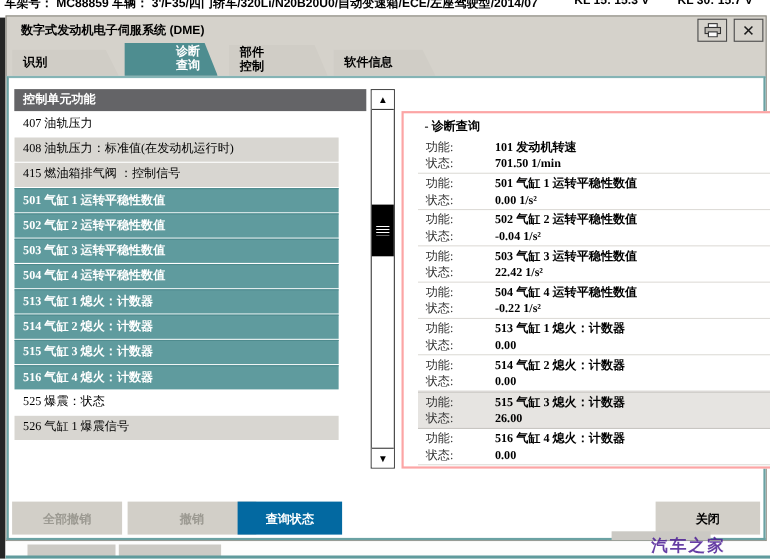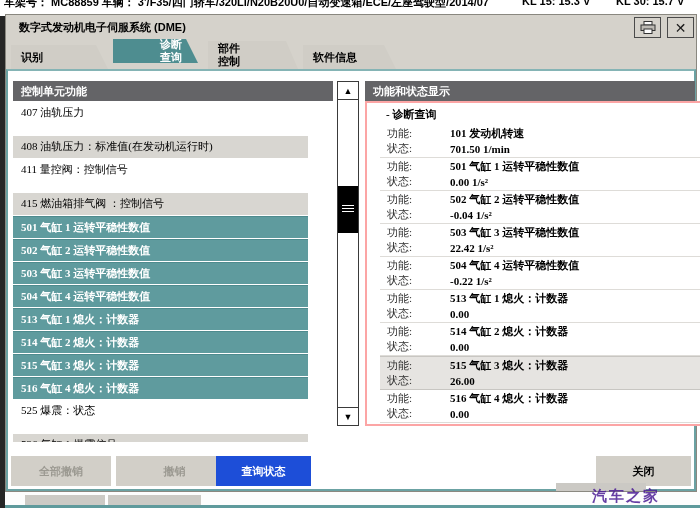--- a/index.html
+++ b/index.html
@@ -28,36 +28,36 @@
   .dlg-title { position:absolute; left:13px; top:5px; font-size:11px; font-weight:bold; color:#000; white-space:nowrap; }
   .title-btn { position:absolute; top:2px; width:27px; height:21px; background:#d5d2cb; border:1px solid #4a4a4a; display:flex; align-items:center; justify-content:center; cursor:pointer; }
   .print-btn { left:628px; }
   .close-btn { left:661px; font-size:14px; color:#1a1a1a; line-height:1; }
 
   
   .tabs { position:absolute; left:0; top:0; width:692px; height:54px; }
   .tab { position:absolute; background:#d0cdc6; color:#000; display:flex; flex-direction:column; justify-content:center; padding-left:10px; font-size:11px; font-weight:bold; line-height:13px; clip-path:polygon(0 0, calc(100% - 12px) 0, 100% 100%, 0 100%); cursor:pointer; }
   .tab.active { background:#4e8d90; color:#fff; }
   .tab:nth-child(1) { left:5px;   top:30px; width:97px; height:24px; }
-  .tab:nth-child(2) { left:107px; top:24px; width:85px; height:24px;padding-left:47px; }
+  .tab:nth-child(2) { left:107px; top:24px; width:85px; height:30px;padding-left:47px; }
   .tab:nth-child(3) { left:202px; top:26px; width:90px; height:28px; }
   .tab:nth-child(4) { left:297px; top:30px; width:93px; height:24px; }
 
   
   .content { position:absolute; left:0; top:54px; width:690px; height:422px; background:#fff; border:2px solid #6ba2a3; border-top-color:#85b4b5;font-family:Liberation Serif, serif; }
 
   .panel-header { position:absolute; height:20px; background:#646467; color:#fff; font-size:11px; font-weight:bold; line-height:20px; padding-left:8px; }
   .lp-header { left:5px; top:10px; width:320px; }
   .rp-header { left:357px; top:10px; width:330px; }
 
   
   .llist { position:absolute; left:5px; top:31px; width:295px; height:340px; overflow:hidden; display:flex; flex-direction:column; gap:1px; }
   .lrow { flex:0 0 22px; height:22px; line-height:21px; font-size:11px; padding-left:8px; white-space:nowrap; overflow:hidden; cursor:pointer; }
   .lrow.plain { background:#ffffff; color:#000; }
-  .lrow.alt { background:#d8d6d1; color:#000;margin-top:11px; }
+  .lrow.alt { background:#d8d6d1; color:#000; }
   .lrow.selected { background:#5f9b9e; color:#fff; font-weight:bold; border-top:1px solid #4e8b8e; }
 
   
   .sbar { position:absolute; left:329px; top:10px; width:22px; height:345px; background:#fff; border:1px solid #3a3a3a; }
   .sbtn { position:absolute; left:0; width:20px; height:18px; background:#fff; display:flex; align-items:center; justify-content:center; font-size:9px; color:#000; cursor:pointer; }
   .sbtn.up { top:0; border-bottom:1px solid #3a3a3a; }
   .sbtn.down { bottom:0; border-top:1px solid #3a3a3a; }
   .sthumb { position:absolute; left:0; top:104px; width:20px; height:47px; background:#000; cursor:grab; }
   .sthumb::after { content:""; position:absolute; left:4px; top:19px; width:12px; height:9px; background:repeating-linear-gradient(to bottom,#fff 0 1px,transparent 1px 3px); }
 
@@ -66,21 +66,21 @@
   .rgroup-title { font-size:11px; font-weight:bold; color:#000; padding:2px 0 3px 6px; }
   .entry { padding:1px 0; border-bottom:1px solid #dedcd8; cursor:default; }
   .entry.highlight { background:#e6e4e1; border-top:1px solid #c8c6c2; border-bottom-color:#c8c6c2; }
   .eline { display:flex; height:15px; align-items:center; font-size:11px; }
   .elabel { width:70px; padding-left:7px; color:#333; flex:0 0 70px; }
   .evalue { font-weight:bold; color:#000; white-space:nowrap; }
 
   
   .bbtn { position:absolute; top:385px; height:30px; font-size:11px; font-weight:bold; display:flex; align-items:center; justify-content:center; border:none; cursor:pointer; font-family:inherit; }
   .bbtn.disabled { background:#d2cfc8; color:#9b9991; cursor:default; }
-  .bbtn.primary { background:#1d4ed8; color:#fff; }
+  .bbtn.primary { background:#0369a1; color:#fff; }
   .bbtn.normal { background:#d2cfc8; color:#000; }
   .bbtn:nth-child(1) { left:3px;   width:100px; }
   .bbtn:nth-child(2) { left:108px; width:117px; }
   .bbtn:nth-child(3) { left:208px; width:95px; }
   .bbtn:nth-child(4) { left:588px; width:95px; }
 
   svg { display:block; }
 </style>
 </head>
 <body>
@@ -127,21 +127,20 @@
           <div class="tab-line">软件信息</div>
         </div>
       </div>
 
     <div class="content">
       <div class="panel-header lp-header">控制单元功能</div>
 
       <div class="llist" id="llist">
           <div class="lrow plain">407 油轨压力</div>
           <div class="lrow alt">408 油轨压力：标准值(在发动机运行时)</div>
-          <div class="lrow plain">411 量控阀：控制信号</div>
           <div class="lrow alt">415 燃油箱排气阀 ：控制信号</div>
           <div class="lrow selected">501 气缸 1 运转平稳性数值</div>
           <div class="lrow selected">502 气缸 2 运转平稳性数值</div>
           <div class="lrow selected">503 气缸 3 运转平稳性数值</div>
           <div class="lrow selected">504 气缸 4 运转平稳性数值</div>
           <div class="lrow selected">513 气缸 1 熄火：计数器</div>
           <div class="lrow selected">514 气缸 2 熄火：计数器</div>
           <div class="lrow selected">515 气缸 3 熄火：计数器</div>
           <div class="lrow selected">516 气缸 4 熄火：计数器</div>
           <div class="lrow plain">525 爆震：状态</div>
@@ -151,21 +150,20 @@
       <div class="sbar">
         <div class="sbtn up">
             <span>▲</span>
           </div>
         <div class="sthumb"></div>
         <div class="sbtn down">
             <span>▼</span>
           </div>
       </div>
 
-      <div class="panel-header rp-header">功能和状态显示</div>
 
       <div class="rbox">
         <div class="rgroup-title">- 诊断查询</div>
         <div id="entries">
             <div class="entry">
               <div class="eline">
                 <span class="elabel">功能:</span>
                 <span class="evalue">101 发动机转速</span>
               </div>
               <div class="eline">

